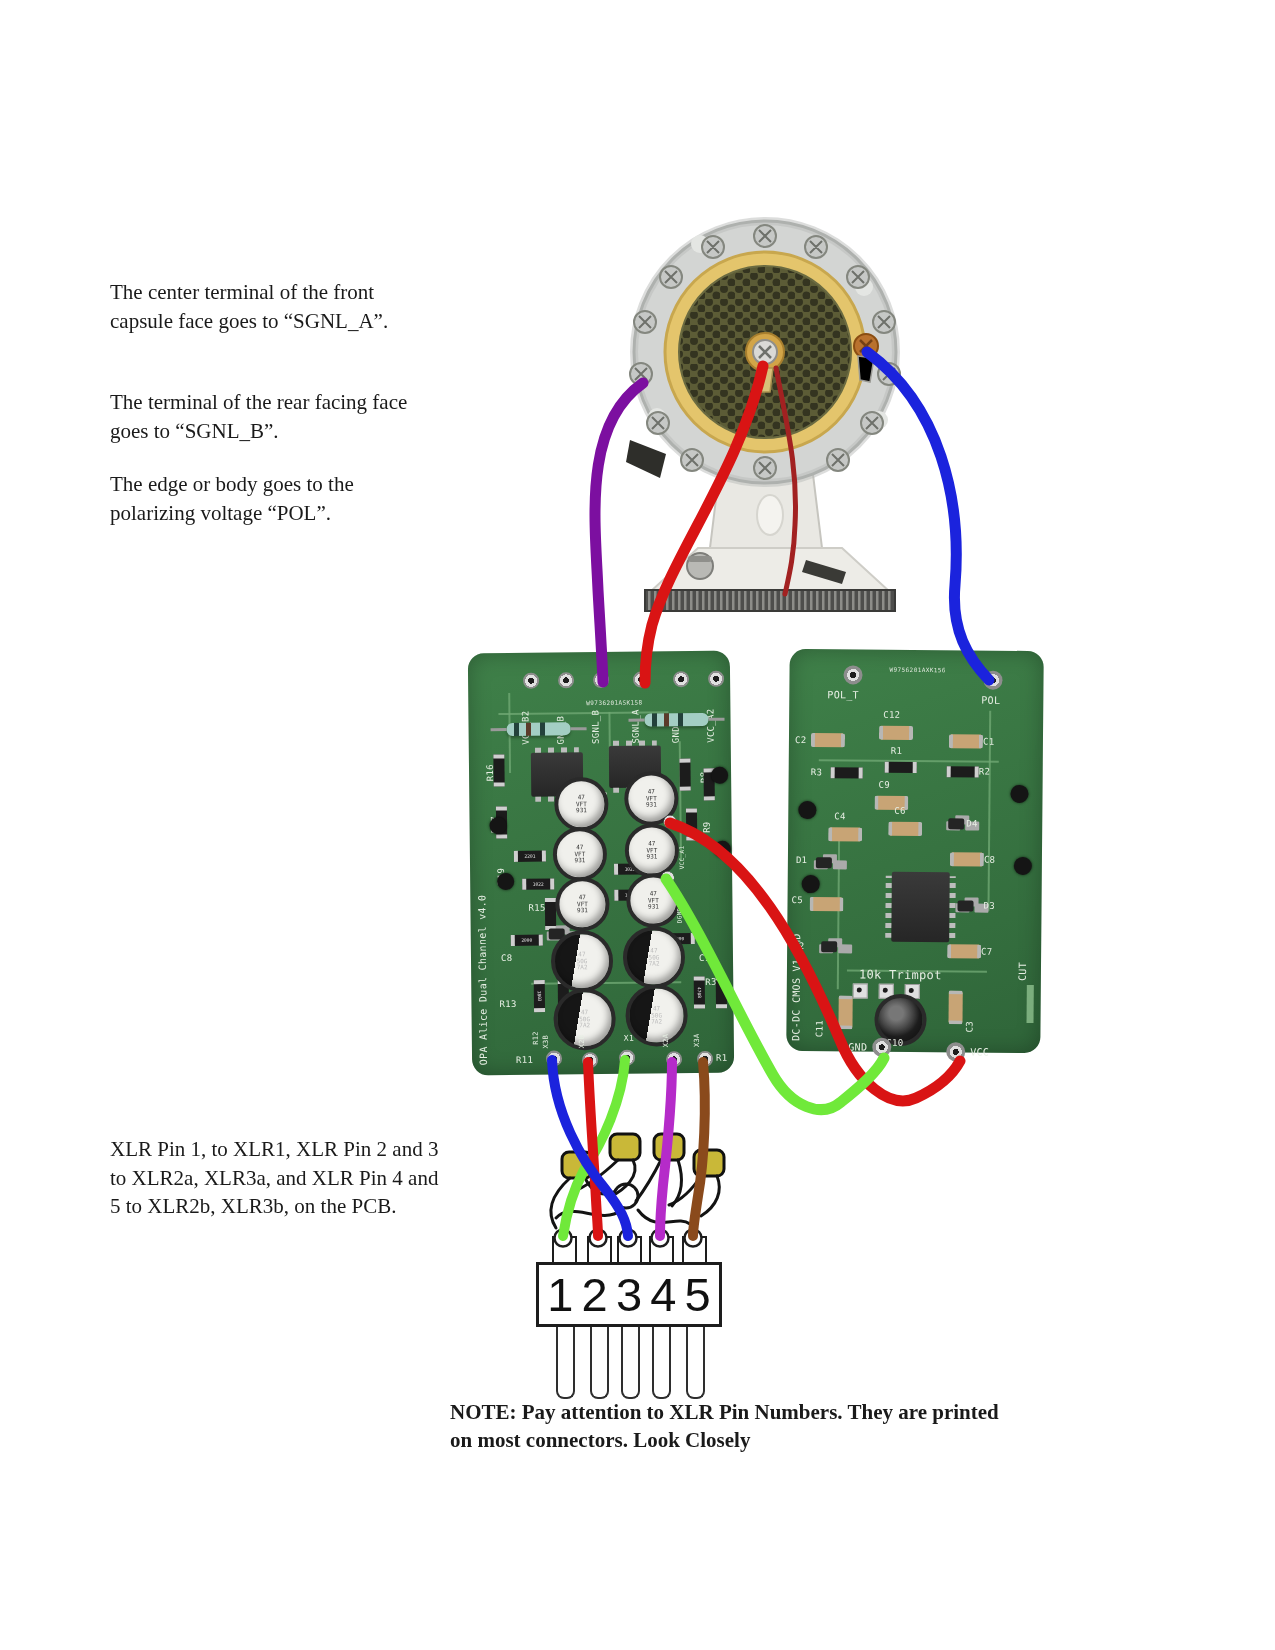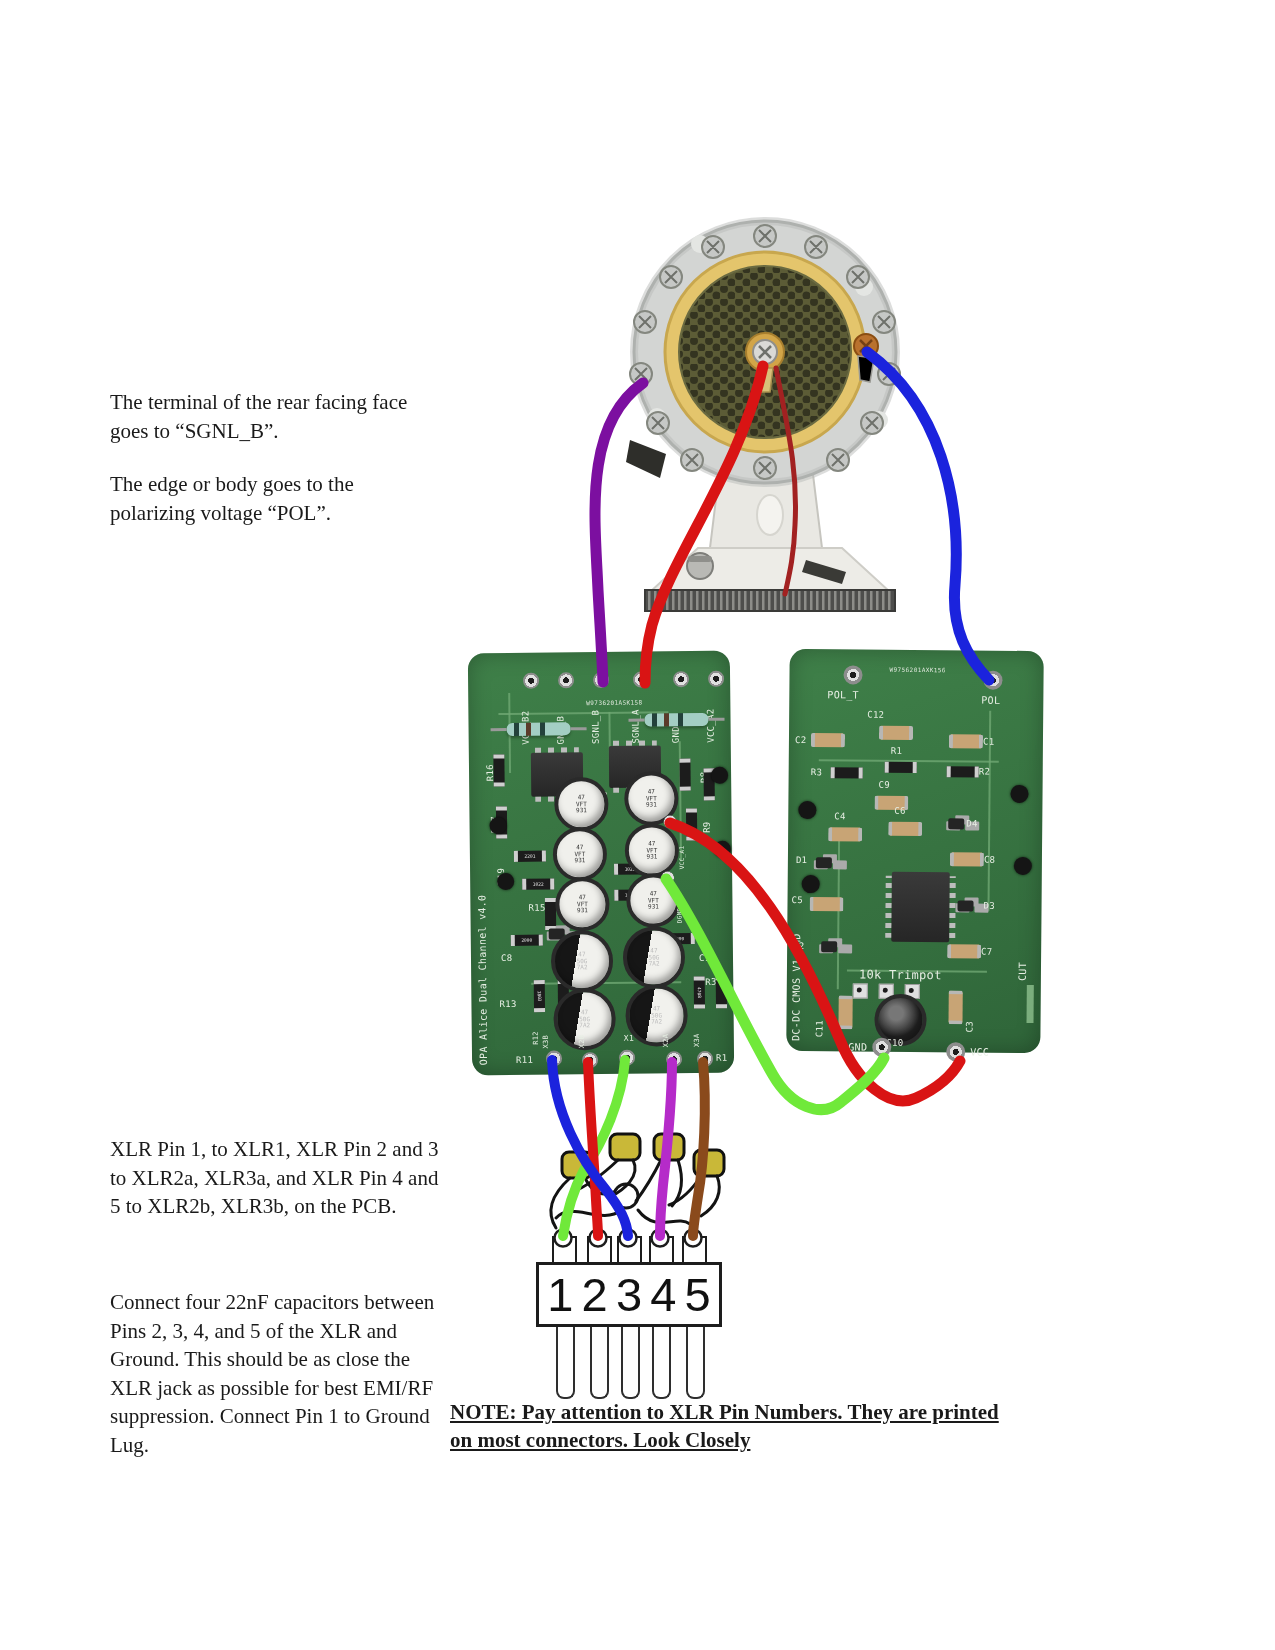--- a/index.html
+++ b/index.html
@@ -2,21 +2,21 @@
 <html><head>
 <meta charset="utf-8">
 <style>
   html,body{margin:0;padding:0;background:#fff;}
   .page{position:relative;width:1275px;height:1650px;background:#ffffff;overflow:hidden;
         font-family:"Liberation Serif", serif;color:#1a1a1a;}
   .abs{position:absolute;}
   .title{top:112px;left:0;width:1275px;text-align:center;font-size:25px;font-weight:bold;}
   .para{font-size:21px;line-height:1.36;}
   .p-left{left:110px;width:330px;}
-  .note-bold{left:450px;top:1398px;width:565px;font-size:21px;font-weight:bold;line-height:1.35;text-decoration:underline;}
+  .note-bold{left:450px;top:1398px;width:565px;font-size:21px;font-weight:bold;line-height:1.35;}
   svg{position:absolute;left:0;top:0;}
   
   .pcb{position:absolute;border-radius:16px;background:linear-gradient(160deg,#3f8049,#346e3e 70%,#2f6539);
        box-shadow:inset 0 0 22px rgba(0,0,0,.28);z-index:2;}
   .pad{position:absolute;width:16px;height:16px;border-radius:50%;
        background:radial-gradient(circle,#1e1e1e 0 3px,#e0e0e0 3px 6px,#8d8d8d 6px);}
   .pad.big{width:19px;height:19px;}
   .hole{position:absolute;border-radius:50%;background:#151515;box-shadow:0 0 3px rgba(0,0,0,.7);}
   .silk{position:absolute;color:#e7efe4;font-family:"DejaVu Sans Mono",monospace;font-size:9px;
         white-space:nowrap;letter-spacing:.3px;}
@@ -60,25 +60,25 @@
        border-bottom:none;z-index:2;}
   .prong{position:absolute;width:15px;height:70px;top:1327px;background:#fff;border:2px solid #2e2e2e;
        border-top:none;border-radius:0 0 8px 8px;z-index:2;}
 </style>
 </head>
 <body>
 
 <div class="page">
 
 
+  <div class="abs para p-left" style="top:278px">The center terminal of the front capsule face goes to “SGNL_A”.</div>
   <div class="abs para p-left" style="top:388px">The terminal of the rear facing face goes to “SGNL_B”.</div>
   <div class="abs para p-left" style="top:470px">The edge or body goes to the polarizing voltage “POL”.</div>
 
   <div class="abs para p-left" style="top:1135px">XLR Pin 1, to XLR1, XLR Pin 2 and 3 to XLR2a, XLR3a, and XLR Pin 4 and 5 to XLR2b, XLR3b, on the PCB.</div>
-  <div class="abs para p-left" style="top:1288px">Connect four 22nF capacitors between Pins 2, 3, 4, and 5 of the XLR and Ground. This should be as close the XLR jack as possible for best EMI/RF suppression. Connect Pin 1 to Ground Lug.</div>
 
 
   <div class="abs note-bold">NOTE: Pay attention to XLR Pin Numbers. They are printed on most connectors. Look Closely</div>
 
   <svg width="1275" height="1650" viewBox="0 0 1275 1650" style="z-index:1">
     <defs>
       <pattern id="holes" width="15" height="13" patternUnits="userSpaceOnUse">
         <rect width="15" height="13" fill="#5c5c36"></rect>
         <circle cx="4" cy="3" r="4" fill="#343420"></circle>
         <circle cx="11.5" cy="9.5" r="4" fill="#343420"></circle>
@@ -280,21 +280,21 @@
     <div class="pad big" style="left:54px;top:16px"></div>
     <div class="pad big" style="left:194px;top:20px"></div>
     <div class="silk" style="left:38px;top:40px;font-size:10px">POL_T</div>
     <div class="silk" style="left:192px;top:44px;font-size:10px">POL</div>
     <div class="silk serial" style="left:100px;top:16px">W9756201AXK156</div>
 
     <div class="smdc" style="left:22px;top:84px"></div>
     <div class="smdc" style="left:90px;top:76px"></div>
     <div class="smdc" style="left:160px;top:84px"></div>
     <div class="silk" style="left:6px;top:86px">C2</div>
-    <div class="silk" style="left:78px;top:60px">C12</div>
+    <div class="silk" style="left:94px;top:60px">C12</div>
     <div class="silk" style="left:194px;top:86px">C1</div>
 
     <div class="smd" style="left:42px;top:118px"></div>
     <div class="smd" style="left:96px;top:112px"></div>
     <div class="smd" style="left:158px;top:116px"></div>
     <div class="silk" style="left:22px;top:118px">R3</div>
     <div class="silk" style="left:102px;top:96px">R1</div>
     <div class="silk" style="left:190px;top:116px">R2</div>
 
     <div class="smdc" style="left:86px;top:146px"></div>

